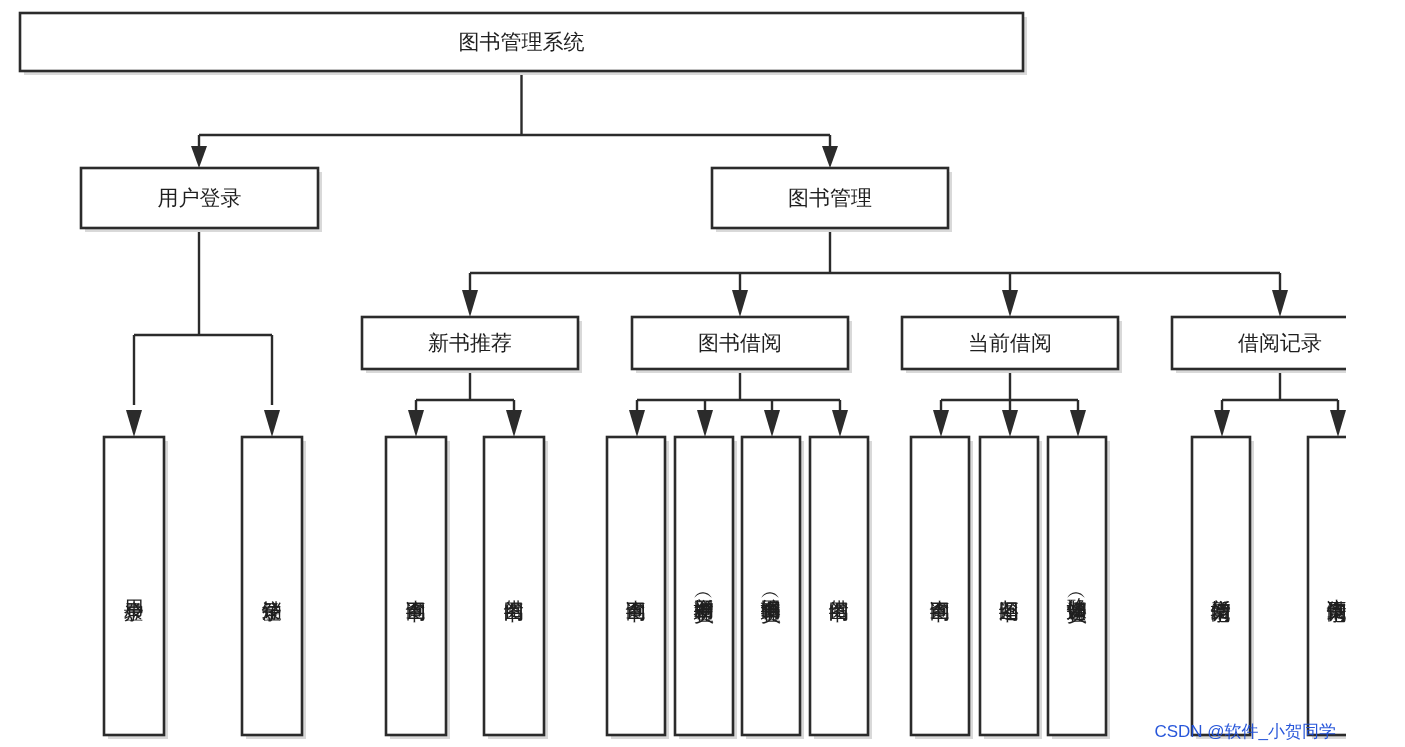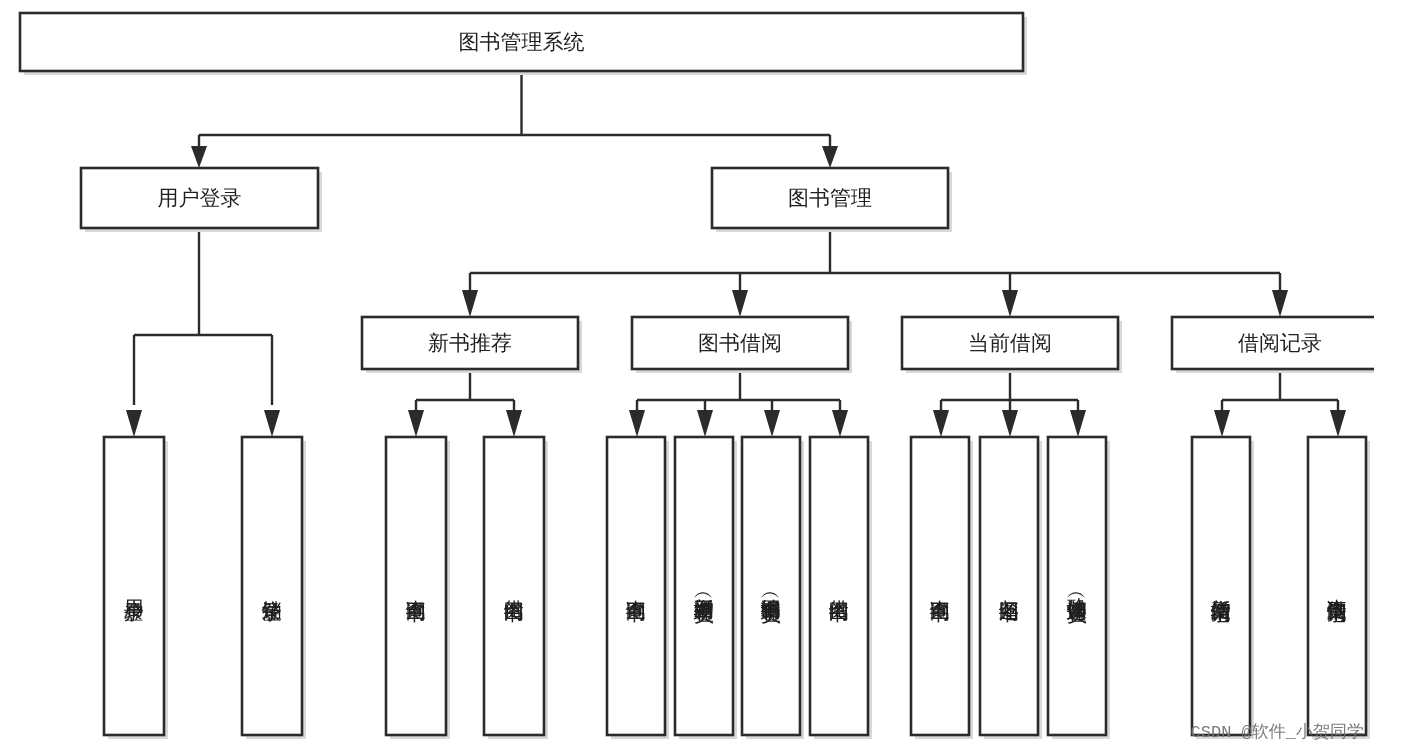--- a/index.html
+++ b/index.html
@@ -10,21 +10,20 @@
   }
   body {
     font-family: "DejaVu Sans", "Liberation Sans", sans-serif;
   }
   #diagram-root {
     position: relative;
     width: 1346px;
     height: 747px;
     background: #ffffff;
     overflow: hidden;
-    padding-left: 28px;
   }
   svg.diagram-canvas {
     position: absolute;
     left: 0;
     top: 0;
     width: 1405px;
     height: 747px;
   }
   .node-box {
     fill: #ffffff;
@@ -67,23 +66,23 @@
     writing-mode: vertical-rl;
     text-orientation: upright;
     letter-spacing: 1px;
     white-space: nowrap;
     text-align: center;
   }
   .watermark {
     position: absolute;
     right: 10px;
     bottom: 4px;
-    font-family: Liberation Mono, monospace;
+    font-family: Liberation Sans, sans-serif;
     font-size: 17px;
-    color: #737373;
+    color: #1d4ed8;
     opacity: 0.95;
     white-space: nowrap;
     pointer-events: none;
   }
 </style>
 </head>
 <body>
 
 <div id="diagram-root">
 

